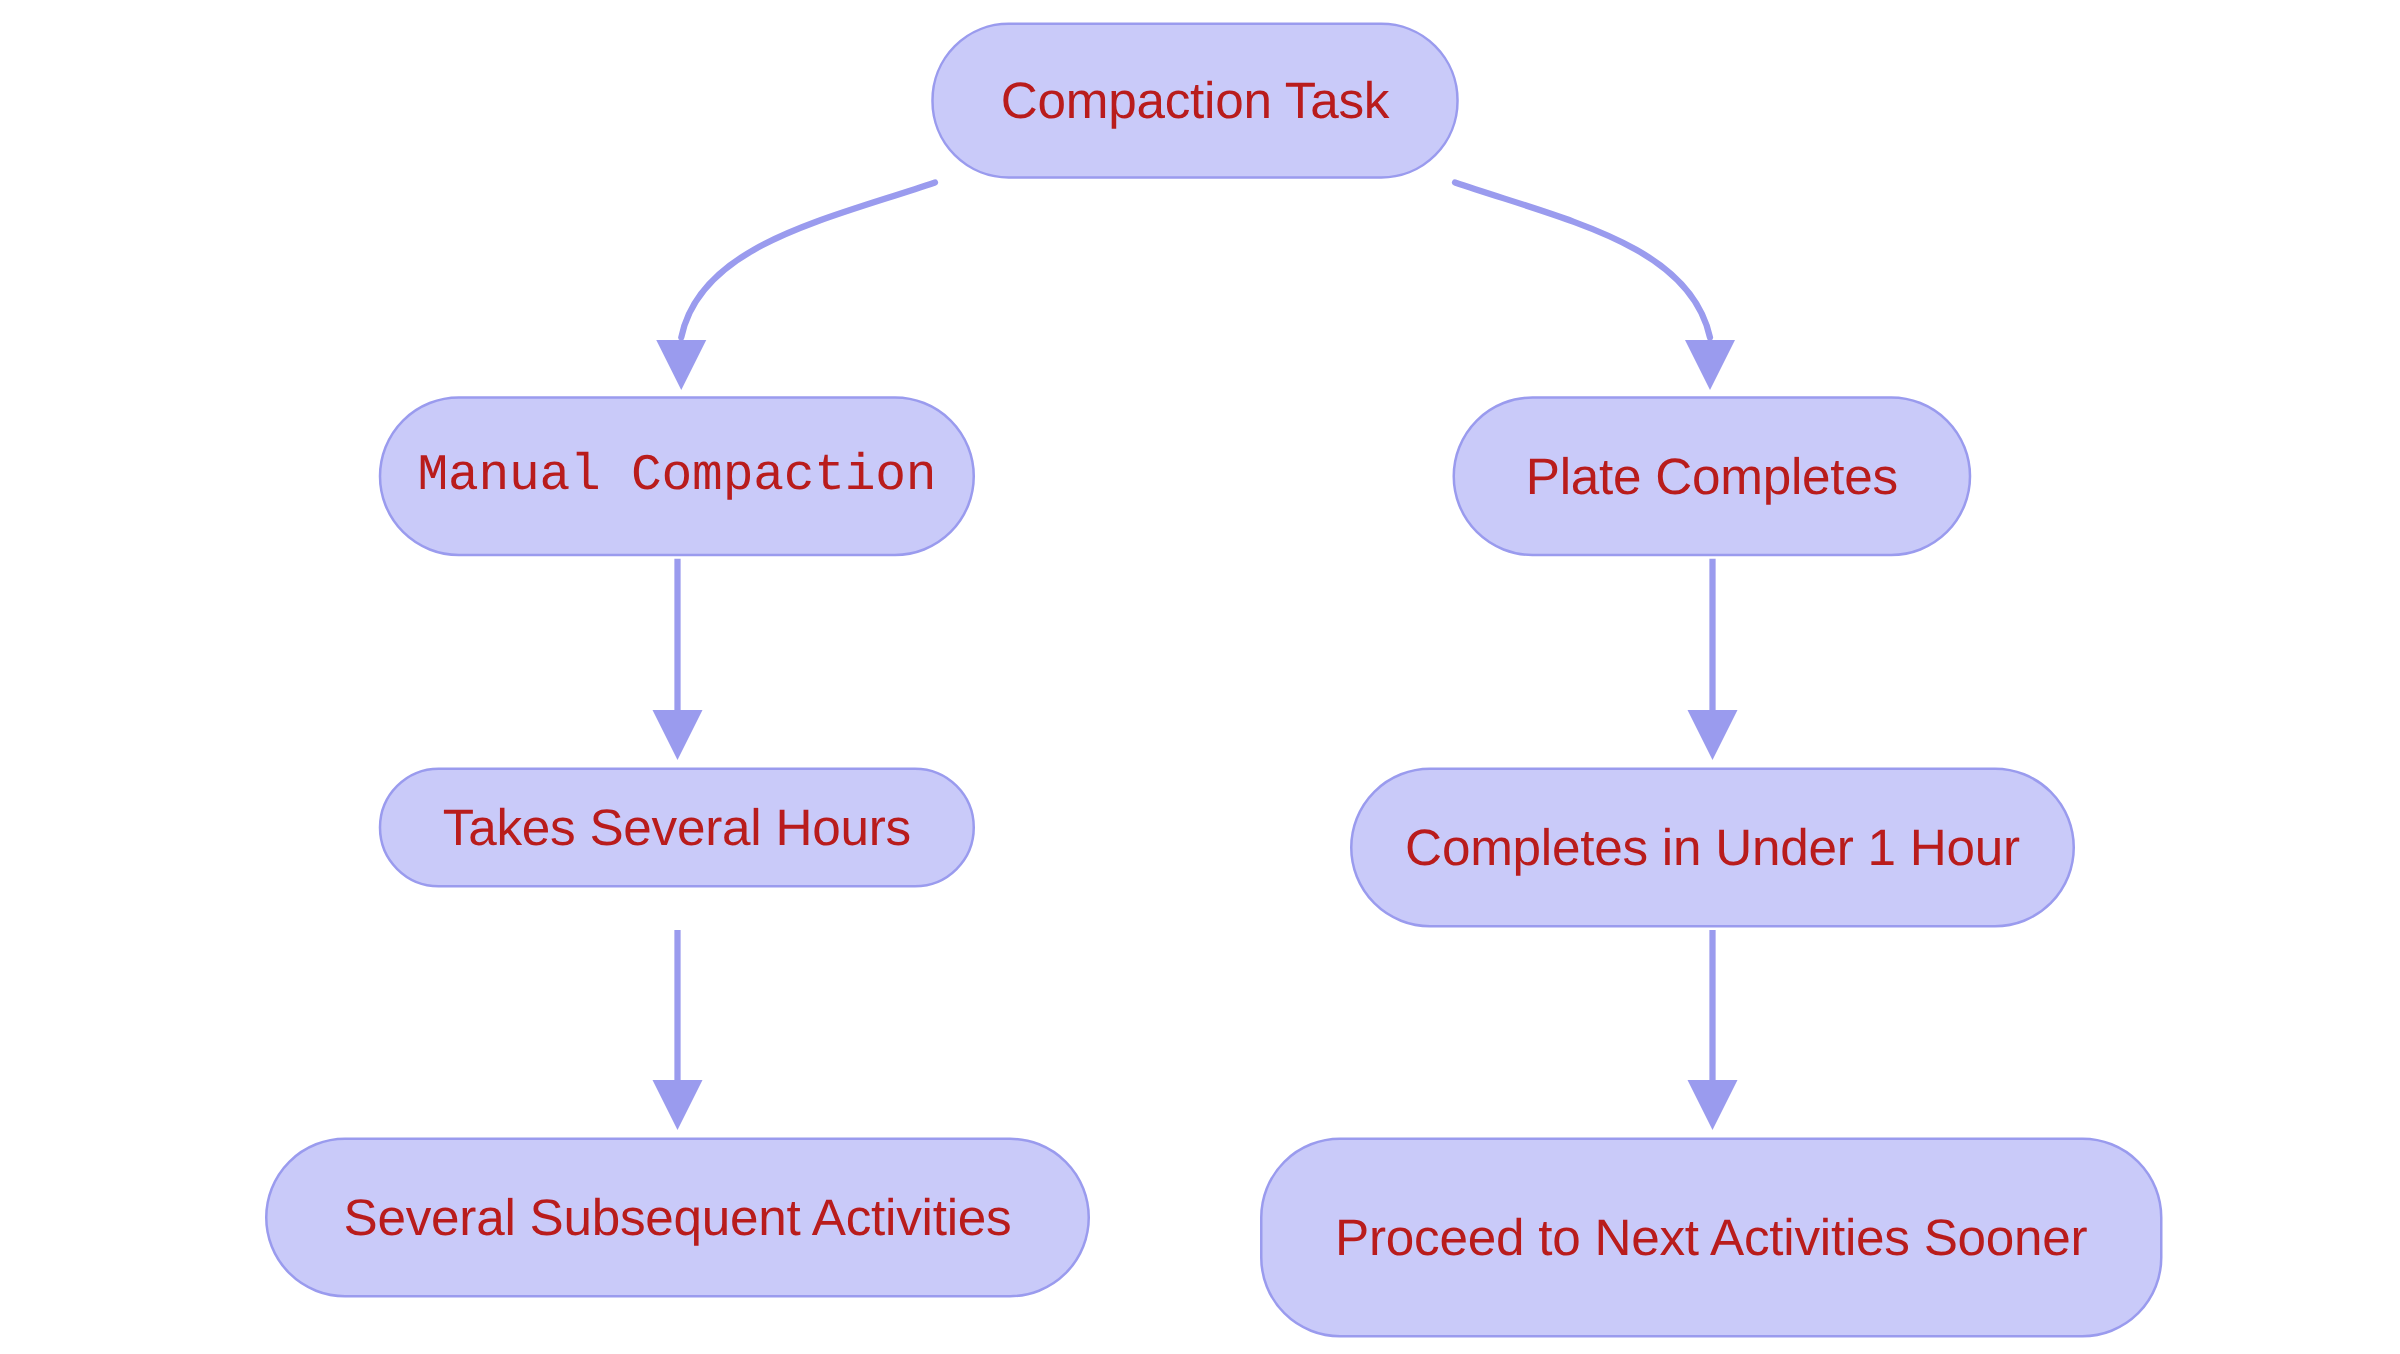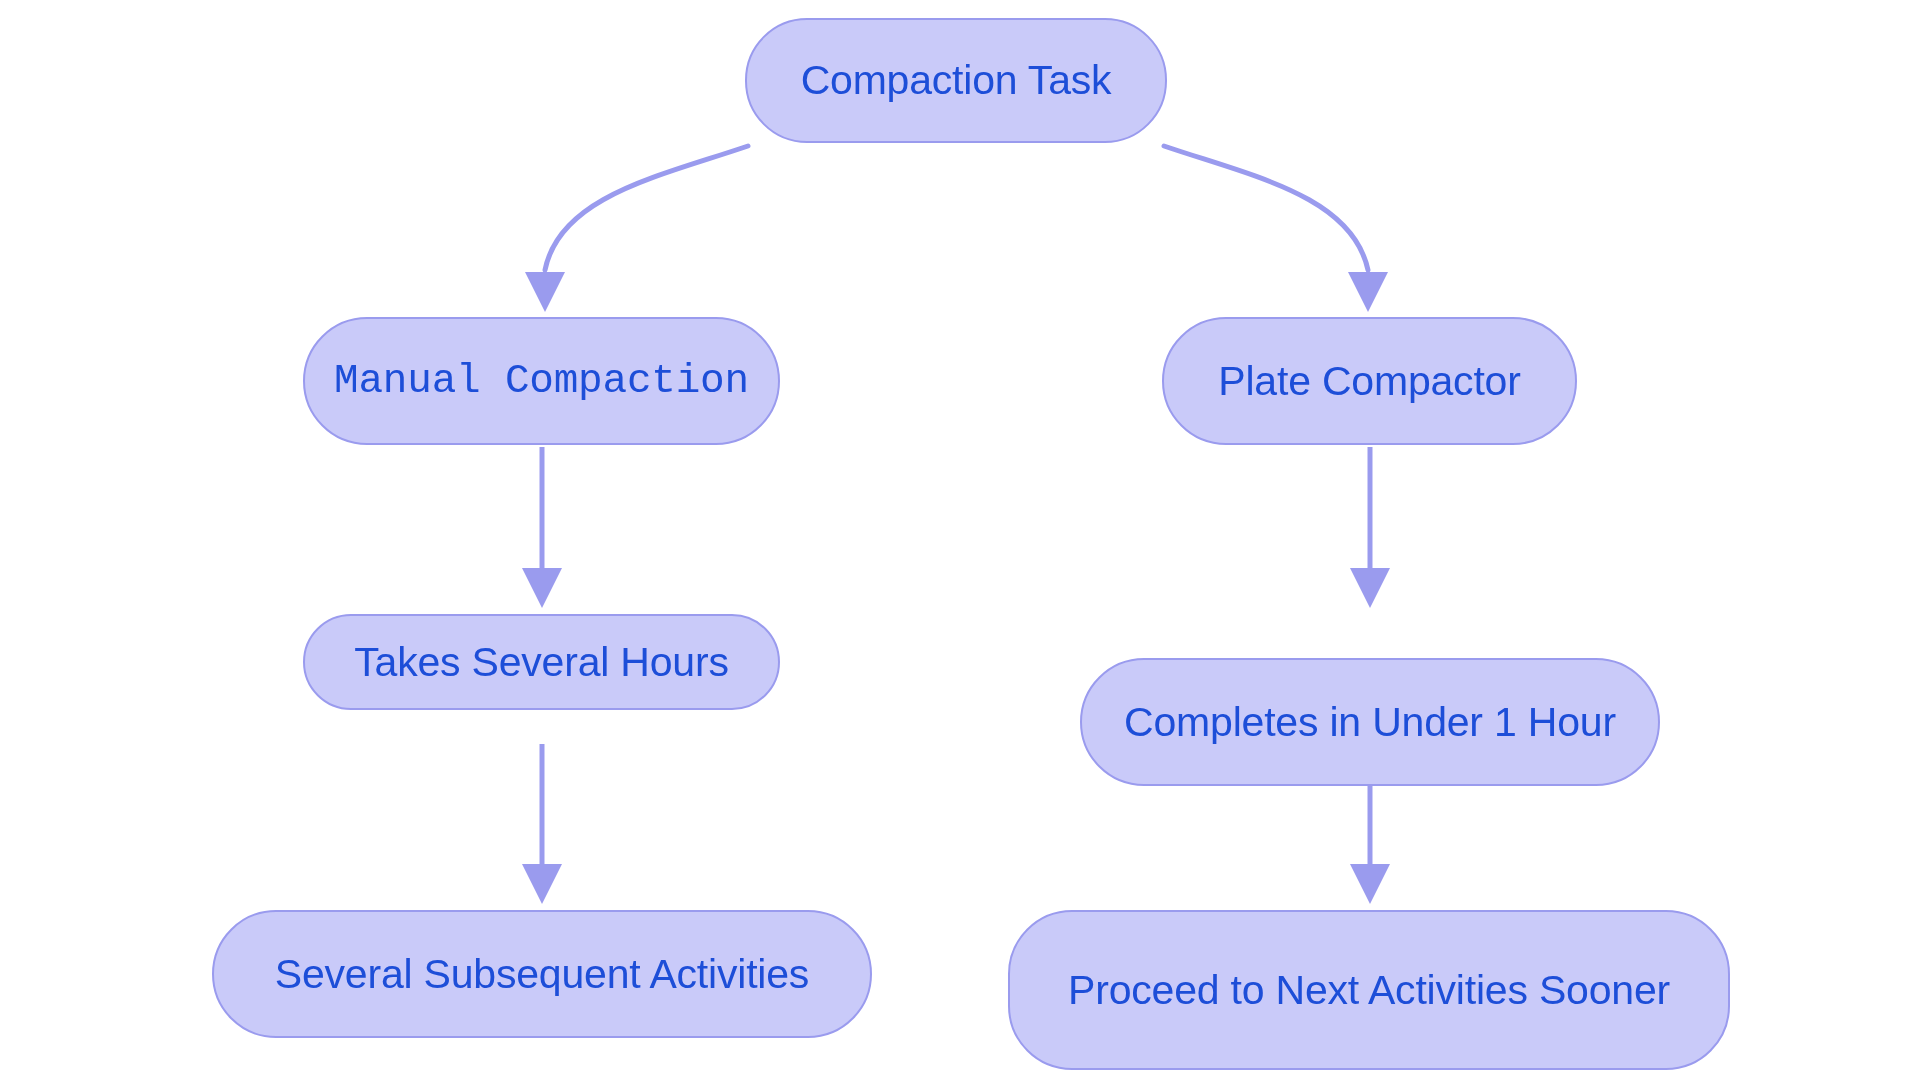--- a/index.html
+++ b/index.html
@@ -36,21 +36,21 @@
     justify-content: center;
     text-align: center;
     color: #3333cc;
     font-family: "Liberation Sans", sans-serif;
     font-weight: 400;
     letter-spacing: -0.2px;
     white-space: nowrap;
     z-index: 2;
   }
   .node-label {
-    color: #1d4ed8;
+    color: #b91c1c;
     line-height: 1;
   }
   
   #node-root {
     left: 745px;
     top: 18px;
     width: 422px;
     height: 125px;
     border-radius: 62px;
     font-size: 41px;
@@ -82,21 +82,20 @@
     border-radius: 64px;
     font-size: 41px;
   }
   #node-underhour {
     left: 1080px;
     top: 614px;
     width: 580px;
     height: 128px;
     border-radius: 64px;
     font-size: 41px;
-    margin-top: 44px;
   }
   
   #node-delayed {
     left: 212px;
     top: 910px;
     width: 660px;
     height: 128px;
     border-radius: 64px;
     font-size: 41px;
   }
@@ -149,21 +148,21 @@
 
   <div class="node" id="node-root">
     <span class="node-label">Compaction Task</span>
   </div>
 
   <div class="node" id="node-manual">
     <span class="node-label">Manual Compaction</span>
   </div>
 
   <div class="node" id="node-plate">
-    <span class="node-label">Plate Compactor</span>
+    <span class="node-label">Plate Completes</span>
   </div>
 
   <div class="node" id="node-hours">
     <span class="node-label">Takes Several Hours</span>
   </div>
 
   <div class="node" id="node-underhour">
     <span class="node-label">Completes in Under 1 Hour</span>
   </div>
 

